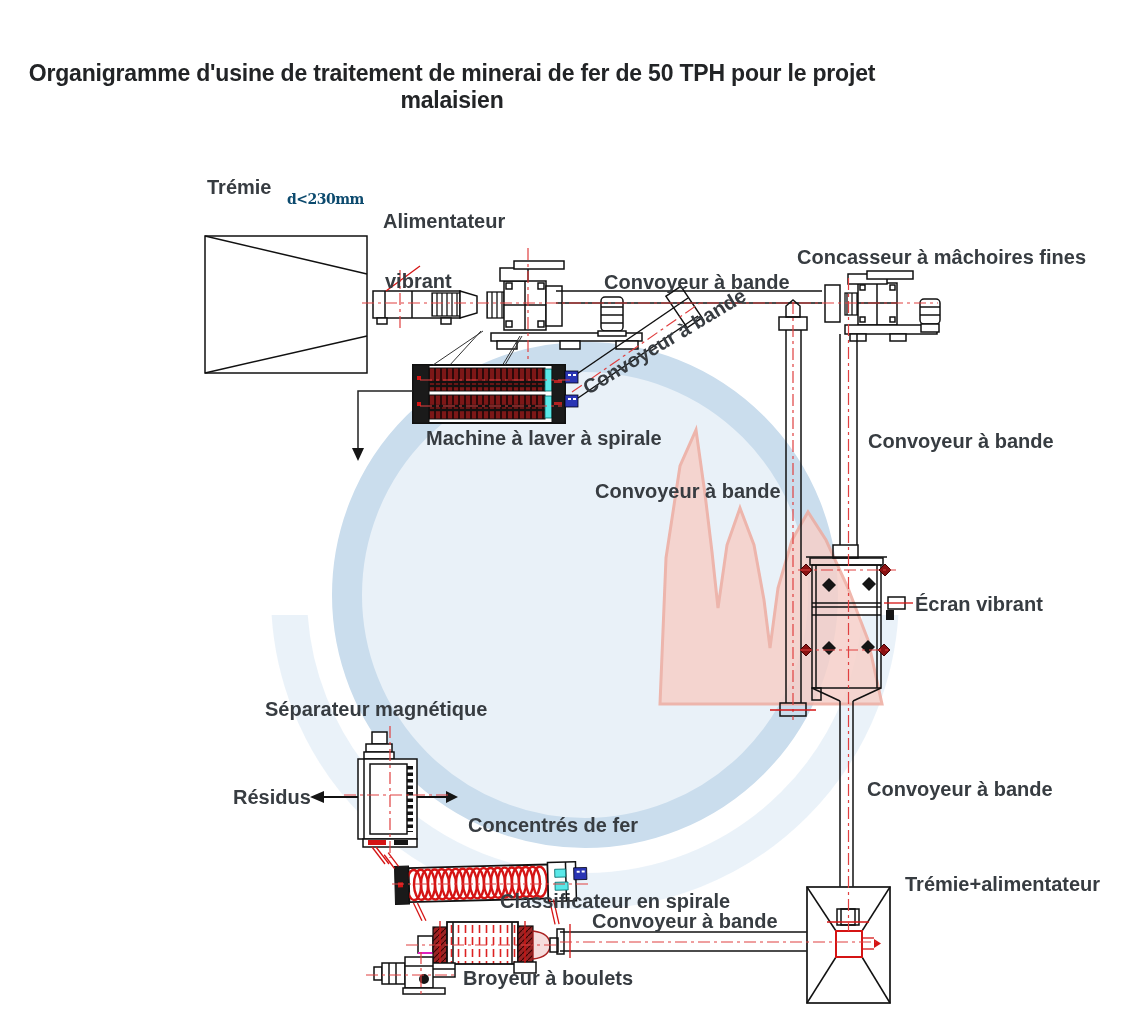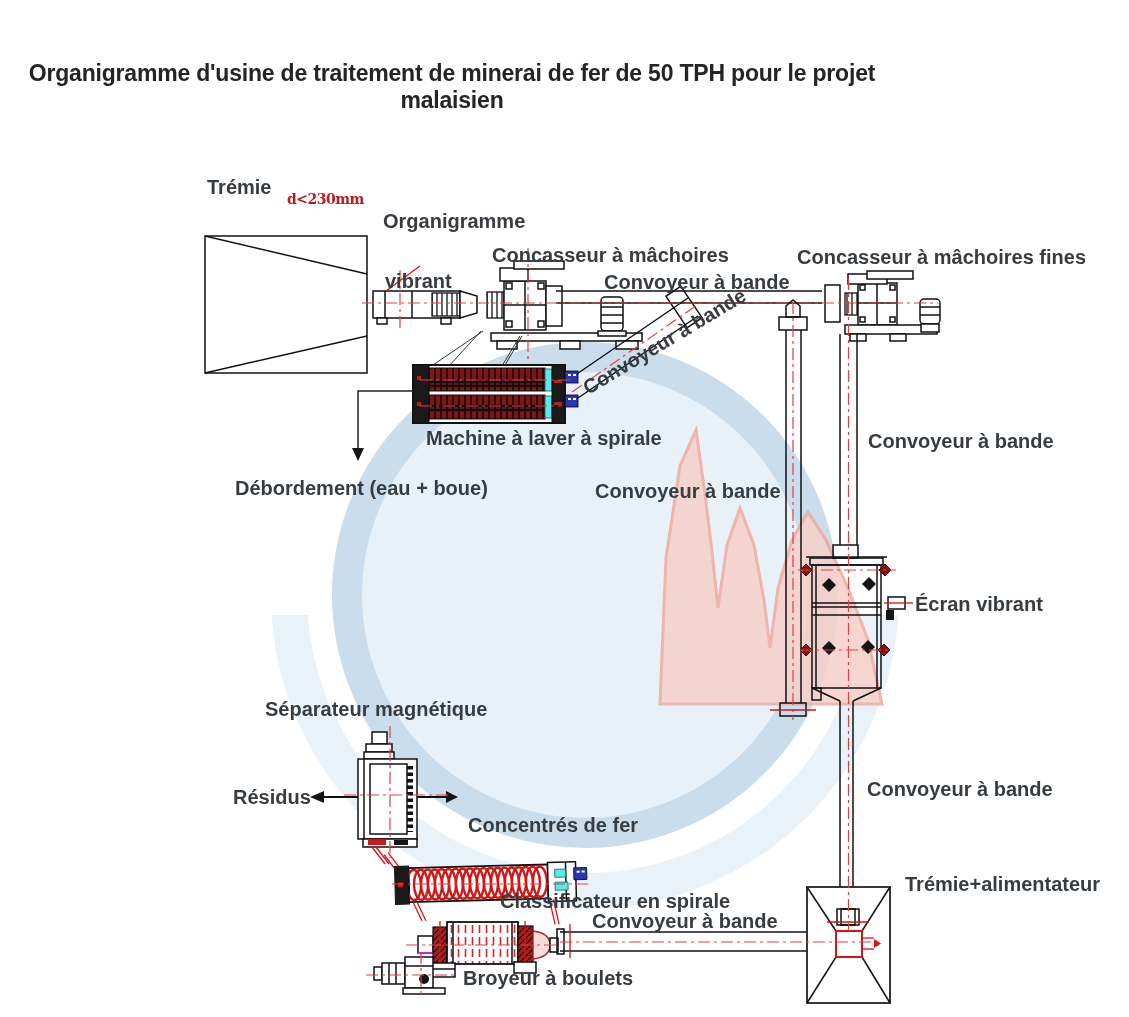--- a/index.html
+++ b/index.html
@@ -9,21 +9,21 @@
     --watermark-blue:#cadded; --watermark-blue-fill:#e9f1f8;
     --watermark-pink:#f6d0c9; --watermark-pink-edge:#eeab9f;
   }
   html,body{margin:0;padding:0;background:#ffffff;}
   .stage{position:relative;width:1129px;height:1017px;background:#fff;overflow:hidden;
          font-family:"Liberation Sans",sans-serif;}
   .diagram{position:absolute;left:0;top:0;}
   .title{position:absolute;left:0;top:60px;width:904px;text-align:center;
          font-size:23px;font-weight:bold;color:var(--title-text);letter-spacing:-0.2px;}
   .lbl{position:absolute;font-weight:bold;font-size:20px;color:var(--label-text);white-space:nowrap;}
-  .lbl.small{font-family:"DejaVu Serif",serif;font-size:14px;letter-spacing:-0.5px;color:#b91c1c;}
+  .lbl.small{font-family:"DejaVu Serif",serif;font-size:14px;letter-spacing:-0.5px;color:#0c4a6e;}
   .lbl.rot{transform:rotate(-31deg);transform-origin:0 50%;}
   
   .ol{stroke:var(--outline);fill:none;stroke-width:1.5;}
   .olw{stroke:var(--outline);fill:#ffffff;stroke-width:1.5;}
   .dark{fill:#1a1a1a;stroke:var(--outline);stroke-width:1;}
   .cl{stroke:var(--centerline-red);stroke-width:1.2;fill:none;stroke-dasharray:12 4 3 4;}
   .rs{stroke:var(--equipment-red);stroke-width:1.3;fill:none;}
   .blk{fill:#151515;stroke:none;}
 </style>
 </head>
@@ -342,28 +342,26 @@
       <line x1="560" y1="942" x2="876" y2="942" class="cl"></line>
       <line x1="366" y1="975" x2="458" y2="975" class="cl"></line>
       <line x1="421" y1="952" x2="421" y2="996" class="cl"></line>
     </g>
   </svg>
 
   <div class="title">Organigramme d'usine de traitement de minerai de fer de 50 TPH pour le projet malaisien</div>
 
   <div class="lbl" style="left:207px;top:176px;text-align:center;">Trémie</div>
   <div class="lbl small" style="left:287px;top:191px;">d&lt;230mm</div>
-  <div class="lbl" style="left:383px;top:210px;">Organigramme</div>
+  <div class="lbl" style="left:383px;top:210px;">Alimentateur</div>
   <div class="lbl" style="left:385px;top:246px;margin-top:24px;">vibrant</div>
-  <div class="lbl" style="left:492px;top:244px;">Concasseur à mâchoires</div>
   <div class="lbl" style="left:604px;top:271px;">Convoyeur à bande</div>
   <div class="lbl" style="left:797px;top:246px;">Concasseur à mâchoires fines</div>
   <div class="lbl rot" style="left:585px;top:378px;">Convoyeur à bande</div>
   <div class="lbl" style="left:426px;top:427px;">Machine à laver à spirale</div>
-  <div class="lbl" style="left:235px;top:477px;">Débordement (eau + boue)</div>
   <div class="lbl" style="left:595px;top:480px;">Convoyeur à bande</div>
   <div class="lbl" style="left:868px;top:430px;">Convoyeur à bande</div>
   <div class="lbl" style="left:915px;top:593px;">Écran vibrant</div>
   <div class="lbl" style="left:265px;top:698px;">Séparateur magnétique</div>
   <div class="lbl" style="left:233px;top:786px;">Résidus</div>
   <div class="lbl" style="left:459px;top:814px;margin-left:9px;">Concentrés de fer</div>
   <div class="lbl" style="left:867px;top:778px;">Convoyeur à bande</div>
   <div class="lbl" style="left:500px;top:842px;margin-top:48px;">Classificateur en spirale</div>
   <div class="lbl" style="left:592px;top:910px;">Convoyeur à bande</div>
   <div class="lbl" style="left:905px;top:873px;">Trémie+alimentateur</div>

